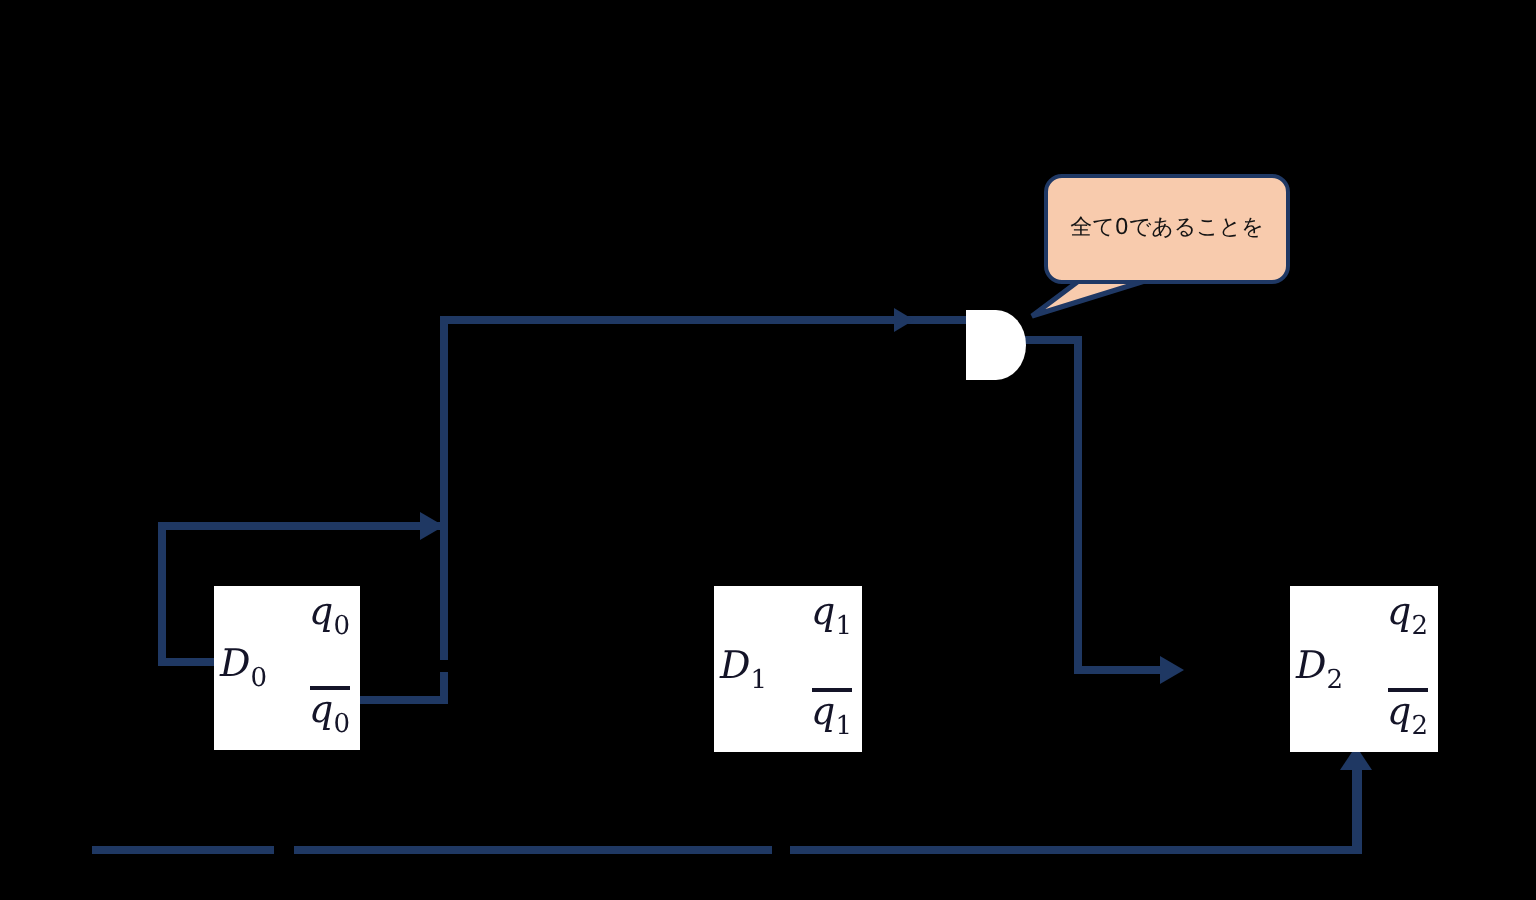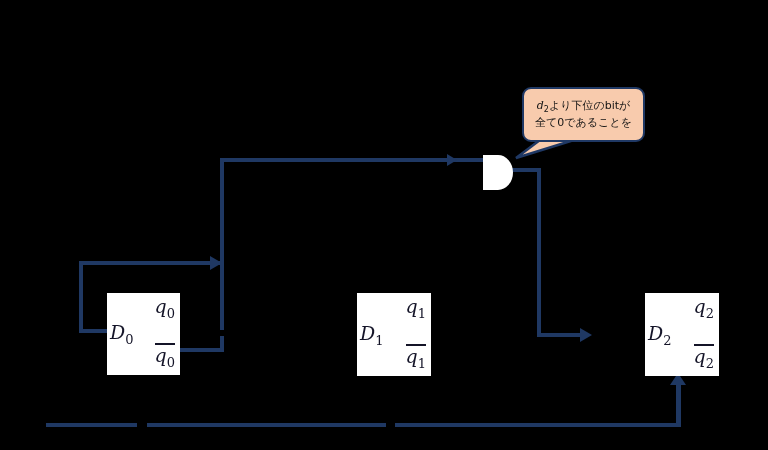--- a/index.html
+++ b/index.html
@@ -82,17 +82,16 @@
     <div class="ff-q"><span class="math-var">q</span><sub class="msub">2</sub></div>
     <div class="ff-qbar"><span class="bar"><span class="math-var">q</span><sub class="msub">2</sub></span></div>
   </div>
 
   <div class="and-gate"></div>
 
   <svg class="callout-tail" width="64" height="22" viewBox="0 0 64 22">
     <polygon points="28,2 62,2 4,20" fill="#f8cbad" stroke="#1f3864" stroke-width="2.5"></polygon>
   </svg>
   <div class="callout">
-    <div><span class="math-var">d</span><sub>2</sub><span>より下位のbitが</span></div>
     <div>全て0であることを</div>
   </div>
 
 </div>
 
 </body></html>

